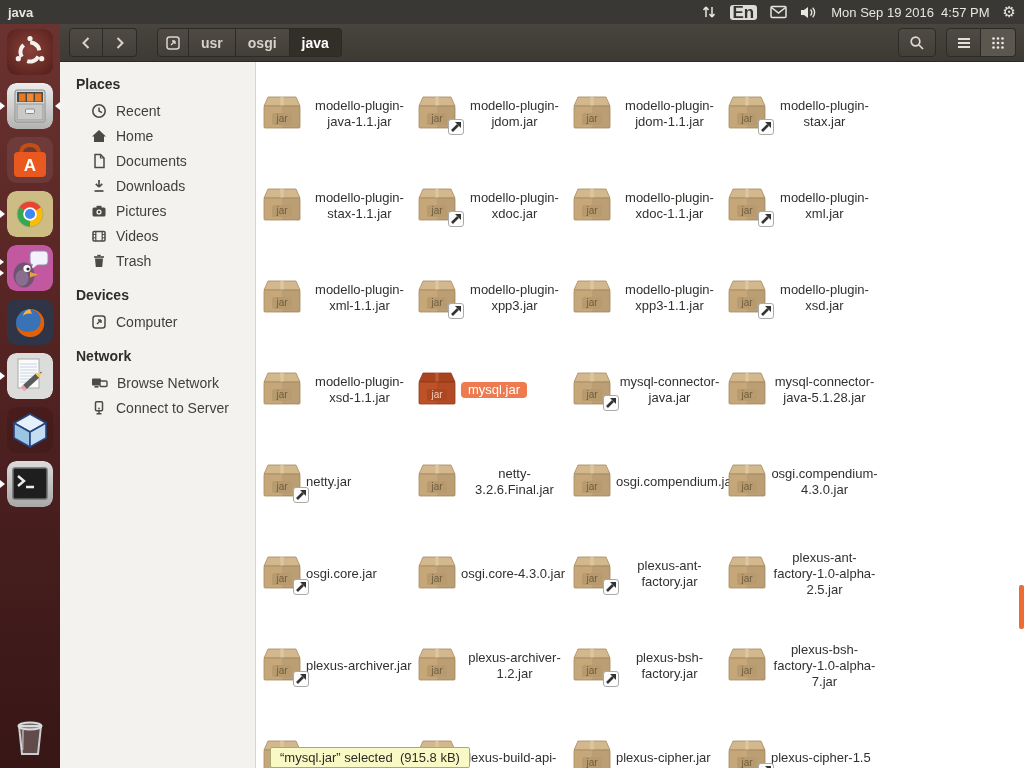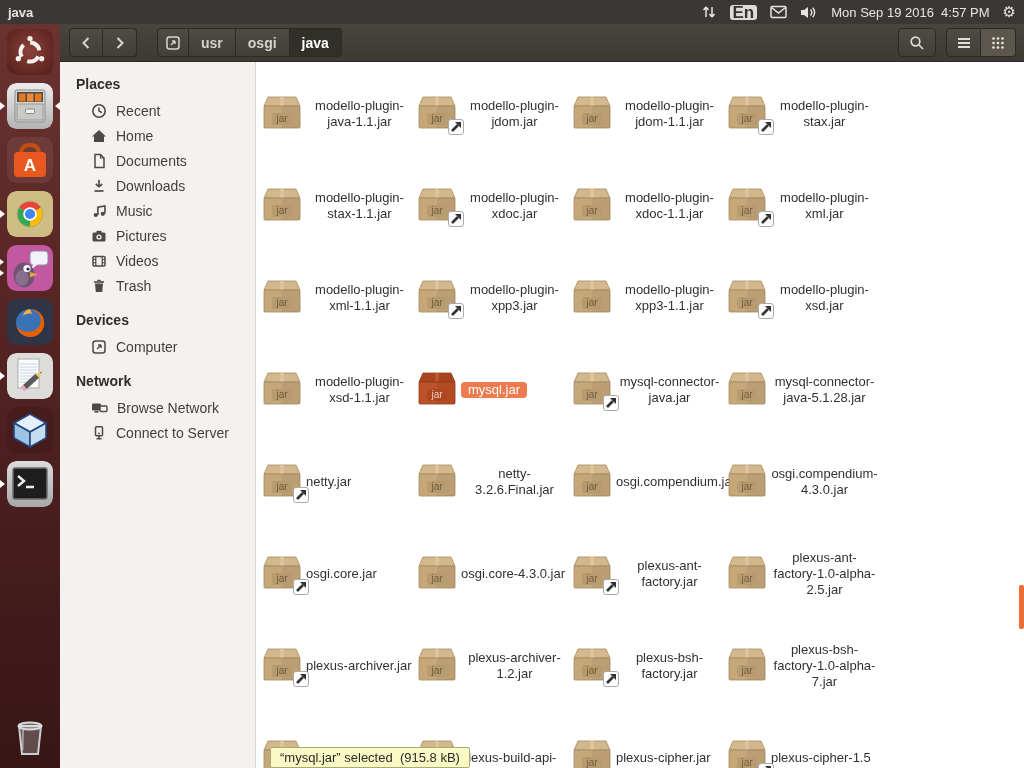--- a/index.html
+++ b/index.html
@@ -328,28 +328,20 @@
     </div>
     <div class="srow">
       <svg width="16" height="16" viewBox="0 0 16 16">
         <path d="M8 2 V9 M8 9 L4.8 5.8 M8 9 L11.2 5.8" fill="none" stroke="#4C4A45" stroke-width="1.7"></path>
         <path d="M3.5 13 H12.5" stroke="#4C4A45" stroke-width="1.7"></path>
         </svg>
       <span>Downloads</span>
     </div>
     <div class="srow">
       <svg width="16" height="16" viewBox="0 0 16 16">
-        <circle cx="4.8" cy="12" r="2.1" fill="#4C4A45"></circle>
-          <circle cx="11.8" cy="10.8" r="2.1" fill="#4C4A45"></circle>
-        <path d="M6.9 12 V4.2 L13.9 3 V10.8" fill="none" stroke="#4C4A45" stroke-width="1.6"></path>
-        </svg>
-      <span>Music</span>
-    </div>
-    <div class="srow">
-      <svg width="16" height="16" viewBox="0 0 16 16">
         <rect x="1.5" y="4.5" width="13" height="9" rx="1.5" fill="#4C4A45"></rect>
         <rect x="5.5" y="2.8" width="5" height="2.5" fill="#4C4A45"></rect>
         <circle cx="8" cy="9" r="2.6" fill="#F4F2EF"></circle>
           <circle cx="8" cy="9" r="1.3" fill="#4C4A45"></circle>
         </svg>
       <span>Pictures</span>
     </div>
     <div class="srow">
       <svg width="16" height="16" viewBox="0 0 16 16">
         <rect x="2" y="3.5" width="12" height="9.5" rx="1" fill="none" stroke="#4C4A45" stroke-width="1.5"></rect>

